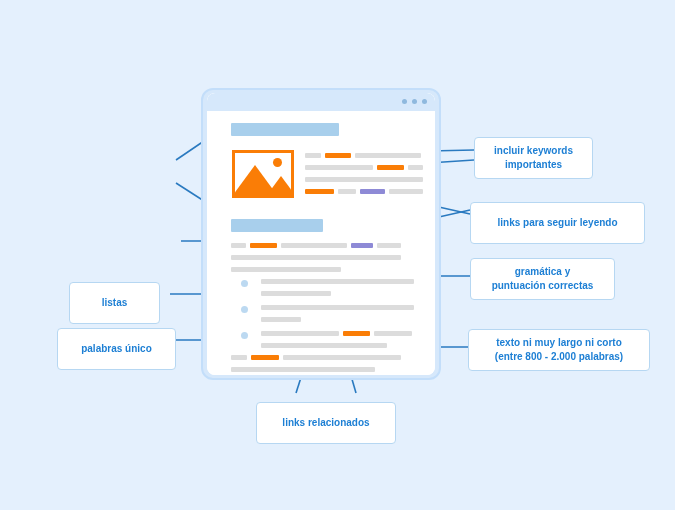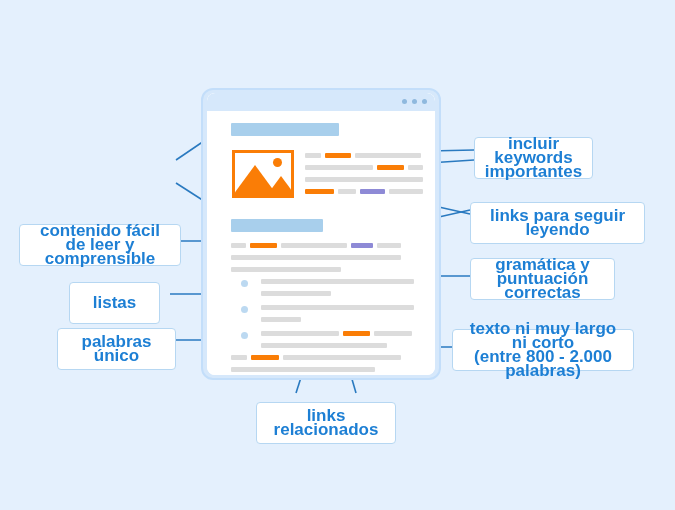--- a/index.html
+++ b/index.html
@@ -50,21 +50,21 @@
   .imgbox .m1{position:absolute;left:-2px;bottom:0;width:0;height:0;
      border-left:22px solid transparent;border-right:22px solid transparent;border-bottom:30px solid #fa7d06;}
   .imgbox .m2{position:absolute;right:-4px;bottom:0;width:0;height:0;
      border-left:14px solid transparent;border-right:14px solid transparent;border-bottom:19px solid #fa7d06;}
 
   .bullet{width:7px;height:7px;border-radius:50%;background:#bcd9f1;flex:0 0 auto;}
 
   
   .label{
     position:absolute;background:#ffffff;border:1px solid #b6d7f2;border-radius:4px;
-    color:#1d7fd4;font-weight:bold;font-size:17px;line-height:14px;
+    color:#1d7fd4;font-weight:bold;font-size:10px;line-height:14px;
     text-align:center;display:flex;align-items:center;justify-content:center;
     box-sizing:border-box;padding:20px 7px;white-space:pre-line;
   }
 </style>
 </head>
 <body>
 
 <div id="stage">
 
   <svg id="connectors" viewBox="0 0 675 510">
@@ -206,33 +206,31 @@
         </div>
         <div class="row">
           <div class="ln" style="width:144px;"></div>
         </div>
       </div>
 
     </div>
   </div>
 
 
-  <div class="label" style="left:19px;top:224px;width:162px;height:36px;">contenido fácil
-de leer y comprensible</div>
 
   <div class="label" style="left:69px;top:282px;width:91px;height:25px;">listas</div>
 
   <div class="label" style="left:57px;top:328px;width:119px;height:25px;">palabras único</div>
 
   <div class="label" style="left:474px;top:137px;width:119px;height:36px;">incluir keywords
 importantes</div>
 
   <div class="label" style="left:470px;top:202px;width:175px;height:25px;">links para seguir leyendo</div>
 
   <div class="label" style="left:470px;top:258px;width:145px;height:36px;">gramática y
 puntuación correctas</div>
 
-  <div class="label" style="left:452px;top:329px;width:182px;height:36px;">texto ni muy largo ni corto
+  <div class="label" style="left:468px;top:329px;width:182px;height:36px;">texto ni muy largo ni corto
 (entre 800 - 2.000 palabras)</div>
 
   <div class="label" style="left:256px;top:402px;width:140px;height:27px;">links relacionados</div>
 
 </div>
 
 </body></html>

